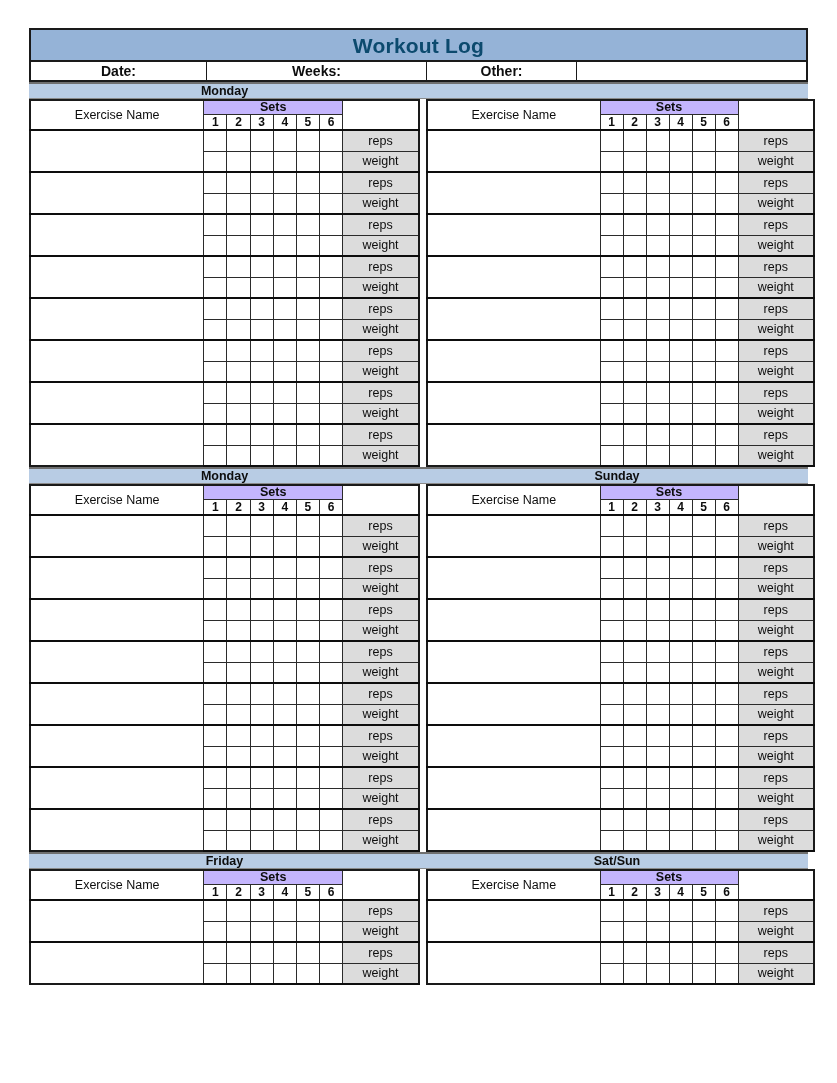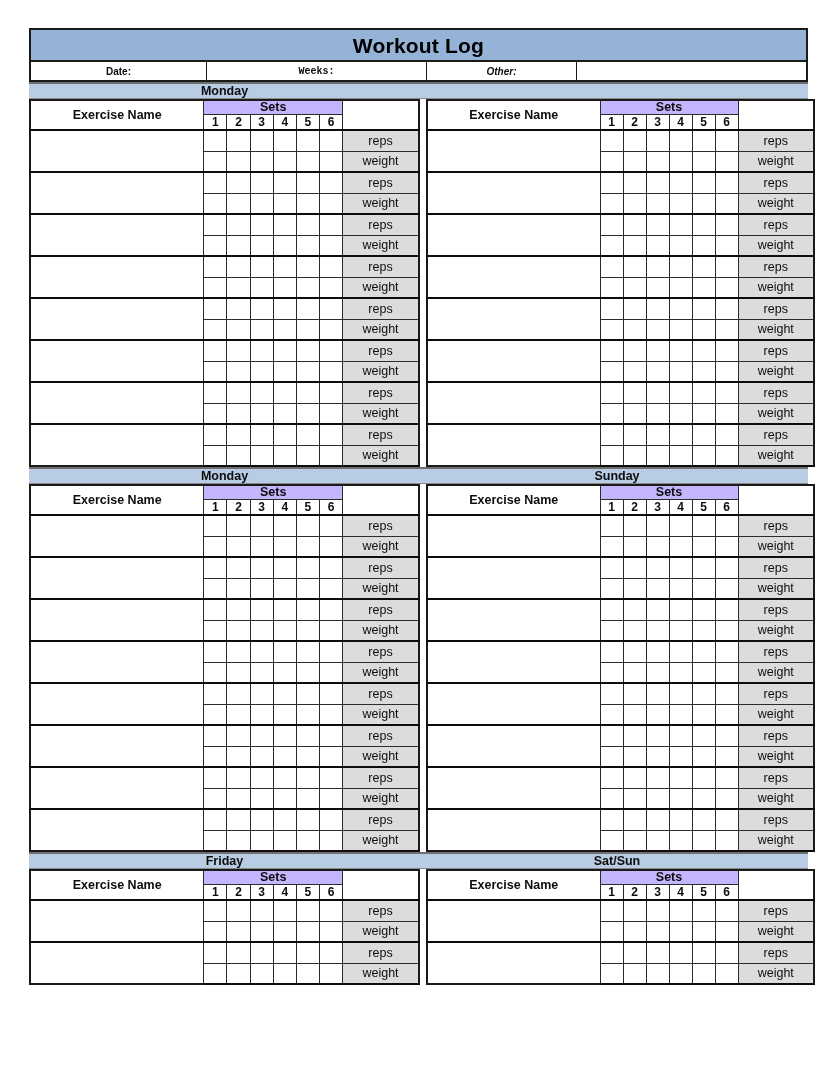--- a/index.html
+++ b/index.html
@@ -28,50 +28,50 @@
     background: #95b3d7;
     border: 2px solid #1a1a1a;
     border-bottom: 1px solid #1a1a1a;
     display: flex;
     align-items: center;
     justify-content: center;
   }
   .title-text {
     font-size: 21px;
     font-weight: bold;
-    color: #000000;
+    color: #0c4a6e;
     letter-spacing: 0.2px;
     line-height: 1;
   }
 
   
   .info-row {
     display: flex;
     height: 21px;
     border: 2px solid #1a1a1a;
     border-top: 1px solid #1a1a1a;
     box-sizing: border-box;
     background: #ffffff;
   }
   .info-cell {
     display: flex;
     align-items: center;
     justify-content: center;
-    font-size: 10px;
+    font-size: 14px;
     font-weight: bold;
     color: #0d0d0d;
     box-sizing: border-box;
     border-right: 1px solid #1a1a1a;
     overflow: hidden;
     white-space: nowrap;
   }
   .info-cell:last-child { border-right: none; }
   .info-c0 { width: 176px; }
-  .info-c1 { width: 220px; font-family: Liberation Mono, monospace; }
-  .info-c2 { width: 150px; font-style: italic; }
+  .info-c1 { width: 220px; }
+  .info-c2 { width: 150px; }
   .info-c3 { flex: 1 1 auto; }
 
   
   .day-block { }
 
   .day-band {
     display: flex;
     height: 17px;
     background: #b8cce4;
     border-top: 2px solid #6f6f6f;
@@ -112,21 +112,21 @@
   table.log td, table.log th {
     border: 1px solid #2b2b2b;
     padding: 0;
     margin: 0;
     box-sizing: border-box;
   }
 
   
   .th-exercise {
     font-size: 12.5px;
-    font-weight: bold;
+    font-weight: normal;
     color: #0d0d0d;
     text-align: center;
     vertical-align: middle;
     height: 29px;
     background: #ffffff;
   }
   .th-sets {
     font-size: 12.5px;
     font-weight: bold;
     color: #0d0d0d;

